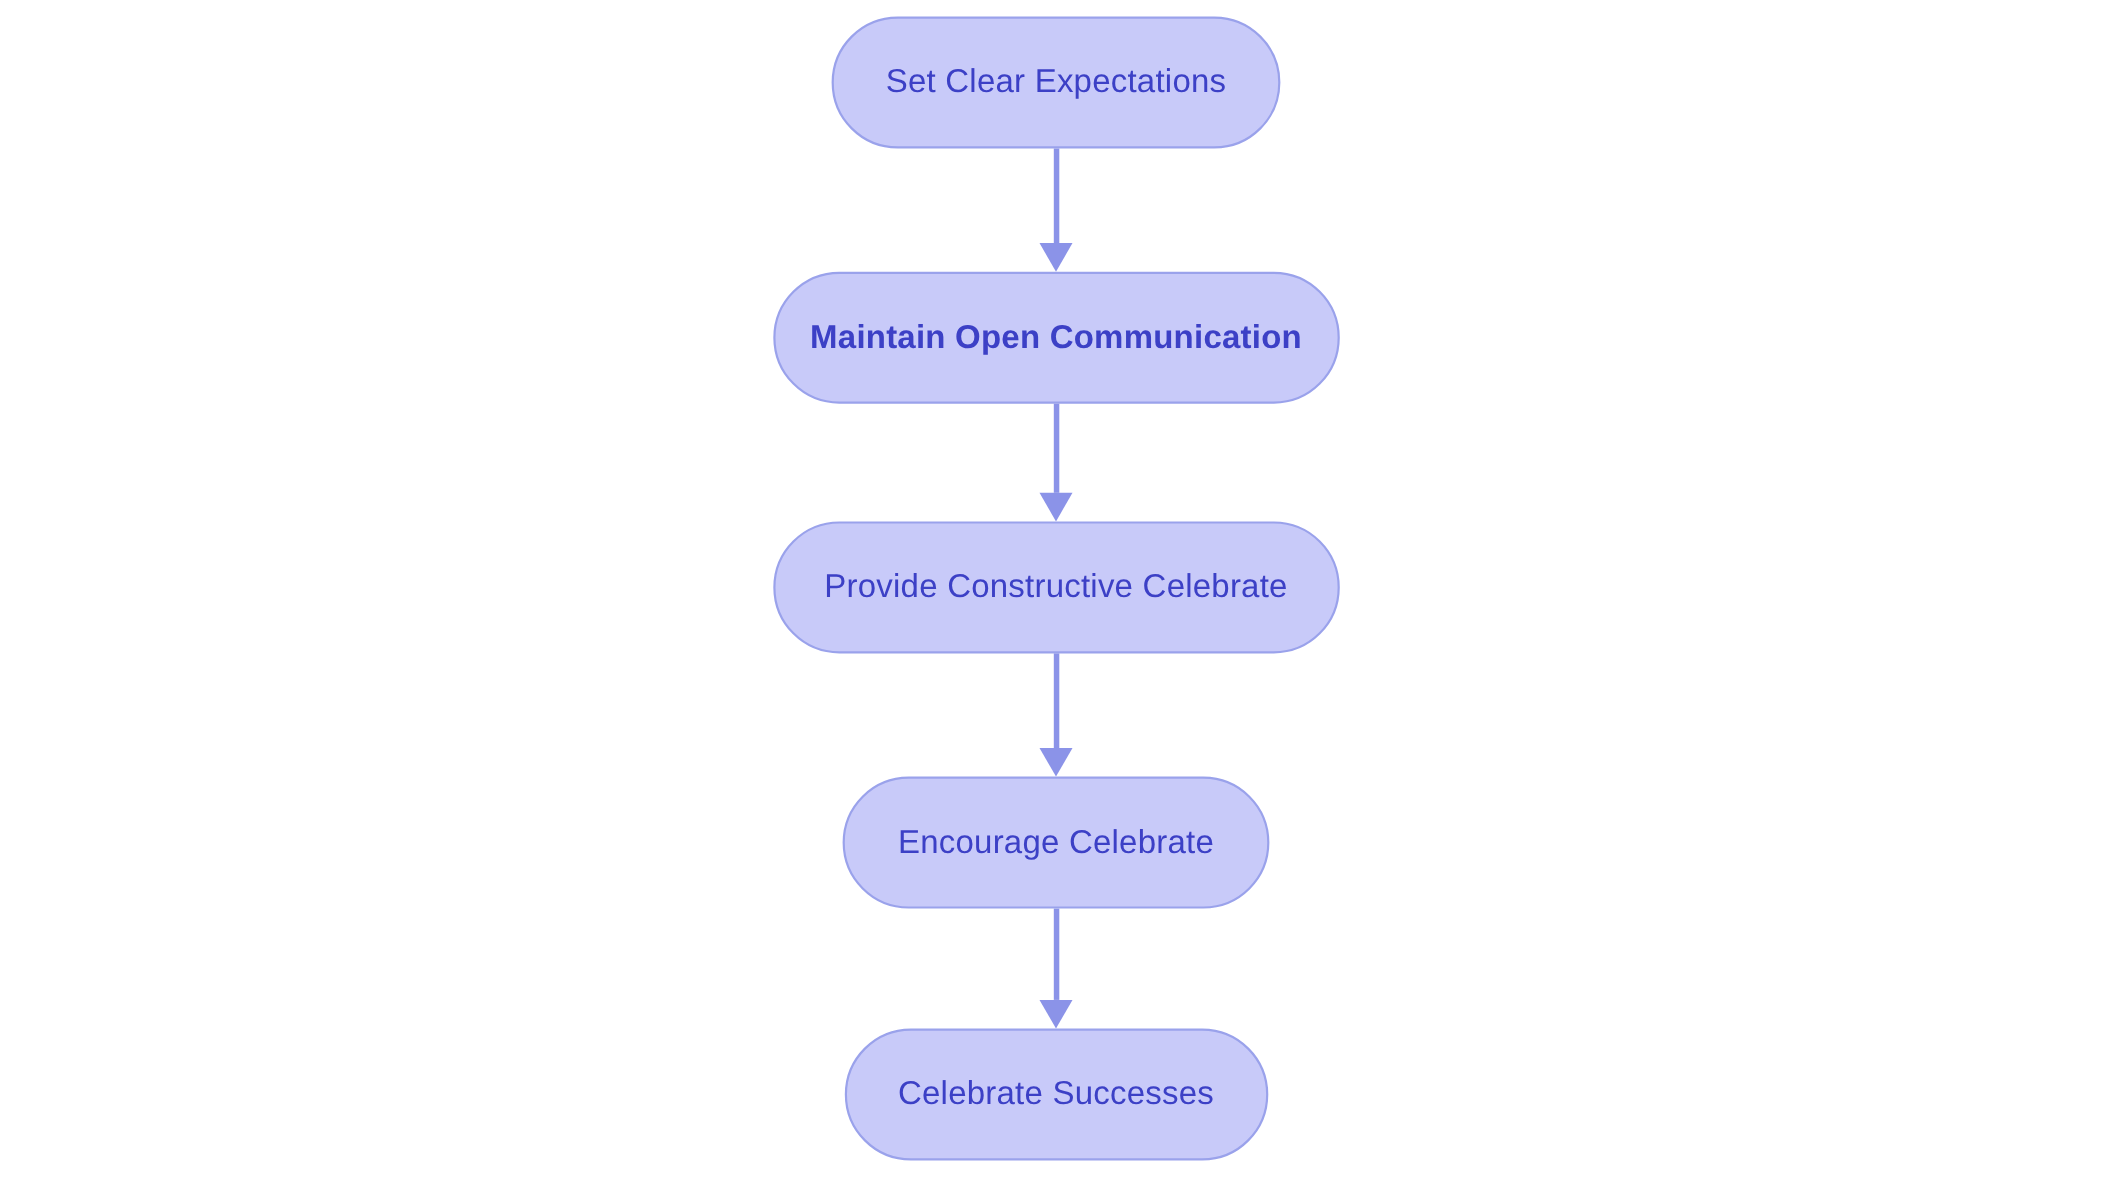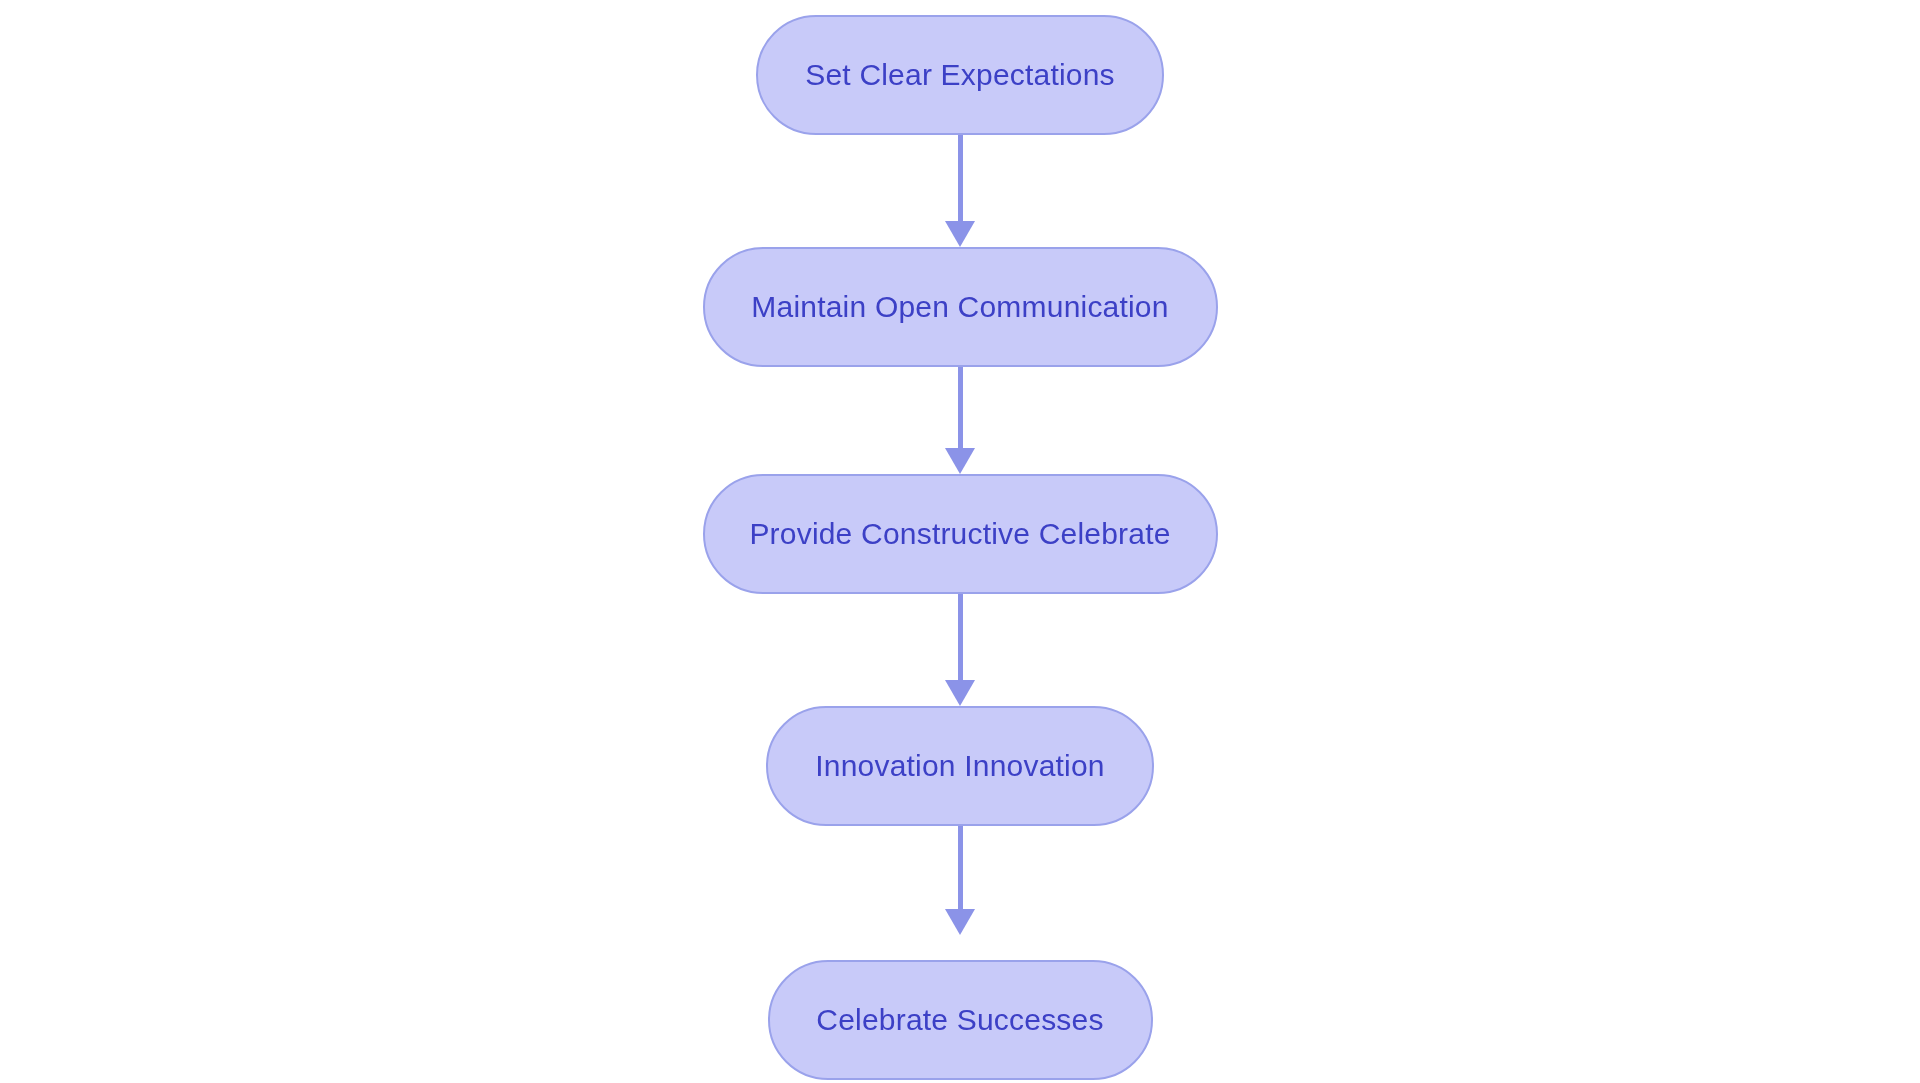--- a/index.html
+++ b/index.html
@@ -32,24 +32,24 @@
     border: 2px solid var(--node-border);
     color: var(--node-text);
     display: flex;
     align-items: center;
     justify-content: center;
     font-size: 30px;
     letter-spacing: 0.2px;
     flex: 0 0 auto;
   }
   .node-1 { width: 408px; }
-  .node-2 { width: 515px; }
+  .node-2 { width: 515px; font-weight: bold; }
   .node-3 { width: 515px; }
   .node-4 { width: 388px; }
-  .node-5 { width: 385px; margin-top: 25px; }
+  .node-5 { width: 385px; }
   .connector {
     display: flex;
     flex-direction: column;
     align-items: center;
     flex: 0 0 auto;
   }
   .c-1 { height: 112px; }
   .c-2 { height: 107px; }
   .c-3 { height: 112px; }
   .c-4 { height: 109px; }
@@ -93,21 +93,21 @@
   <div class="node node-3">
     <span class="node-label">Provide Constructive Celebrate</span>
   </div>
 
   <div class="connector c-3">
     <div class="line"></div>
     <div class="head"></div>
   </div>
 
   <div class="node node-4">
-    <span class="node-label">Innovation Innovation</span>
+    <span class="node-label">Encourage Celebrate</span>
   </div>
 
   <div class="connector c-4">
     <div class="line"></div>
     <div class="head"></div>
   </div>
 
   <div class="node node-5">
     <span class="node-label">Celebrate Successes</span>
   </div>

